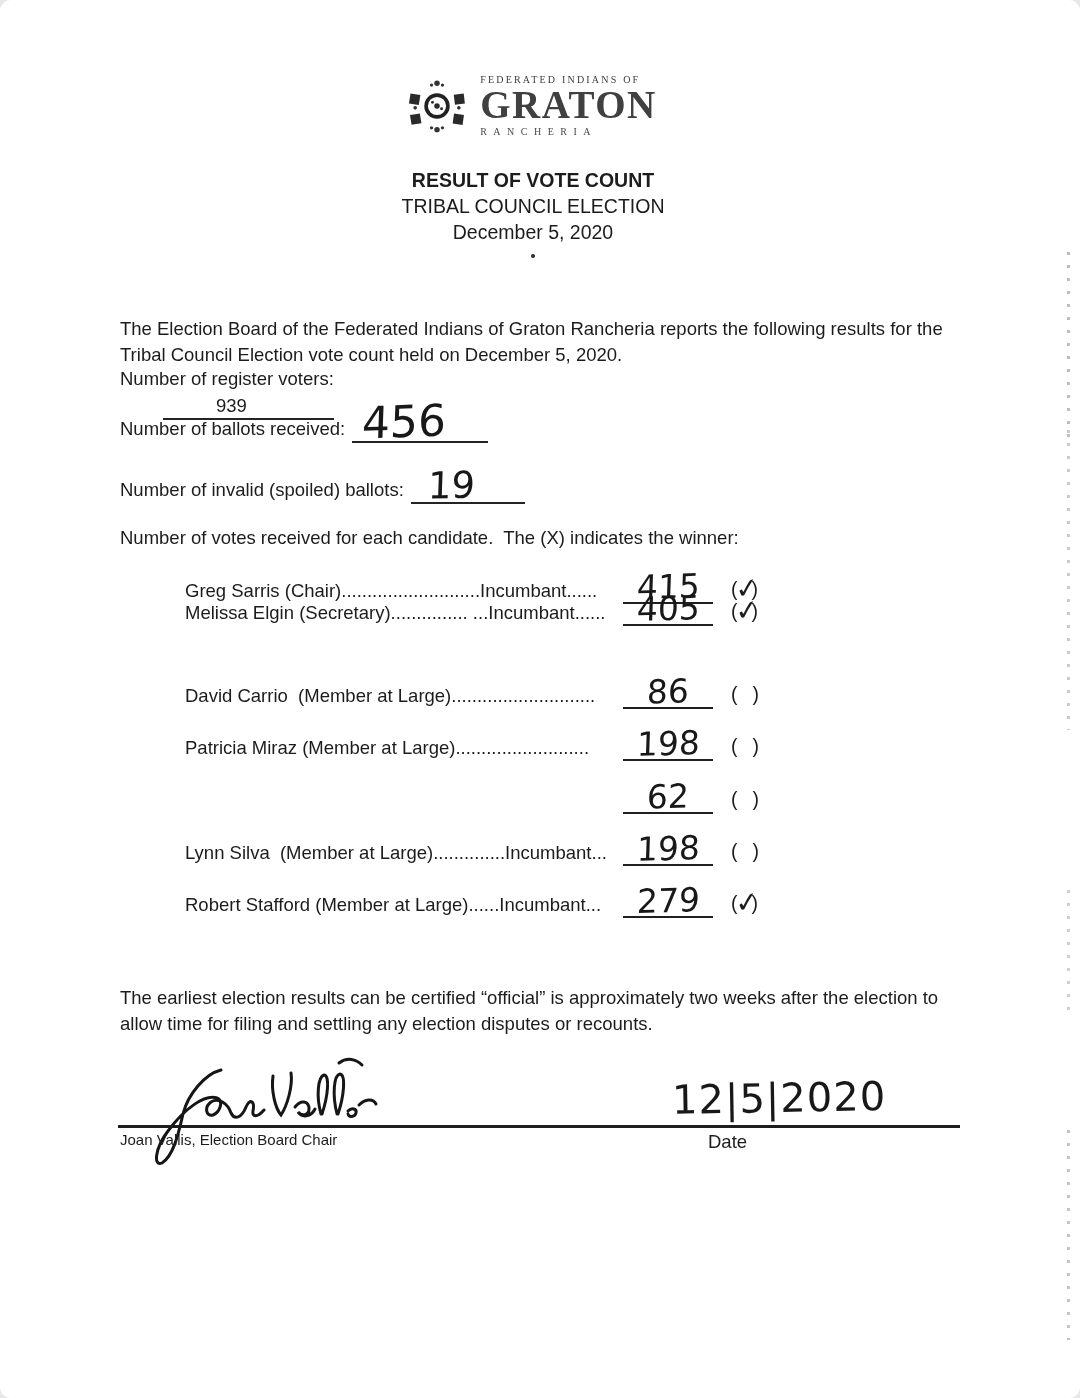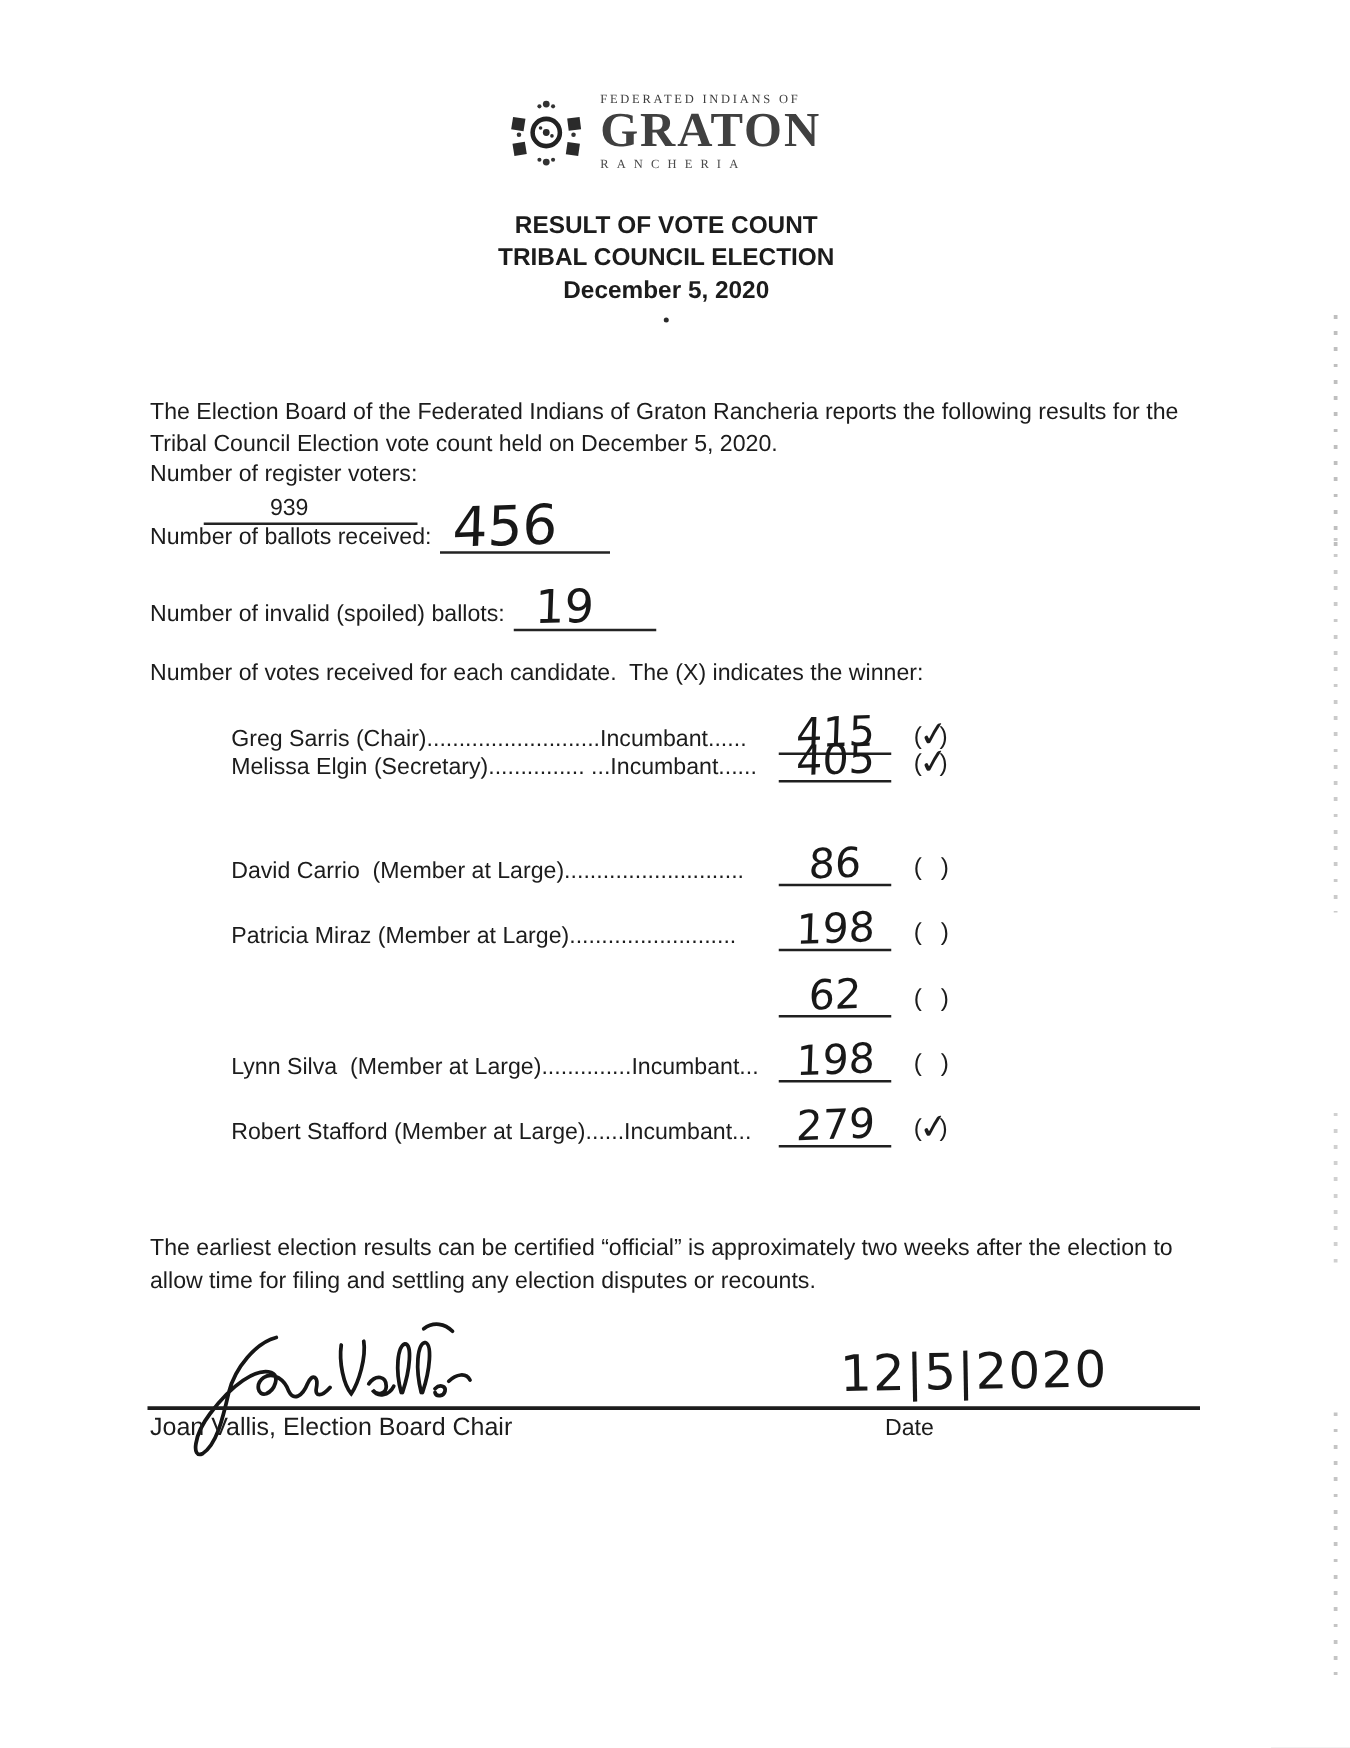--- a/index.html
+++ b/index.html
@@ -1,38 +1,38 @@
 <!DOCTYPE html>
 <html><head>
 <meta charset="utf-8">
 <style>
   html,body { margin:0; padding:0; background:#e8e8e8; }
   .page {
     position:relative; width:1080px; height:1398px; margin:0 auto;
     background:#ffffff; overflow:hidden;
-    font-family:"Liberation Sans", sans-serif; color:#1c1c1c;
+    font-family:"Liberation Sans", sans-serif; color:#1c1c1c;border-radius:11px;
   }
   .pre { white-space:pre-wrap; }
 
   
   .logo-row { position:absolute; top:74px; left:0; width:100%;
     display:flex; justify-content:center; align-items:center; gap:13px;
     transform:translateX(-8px); }
   .logo-text { display:flex; flex-direction:column; align-items:flex-start; }
   .logo-top { font-family:"Liberation Serif", serif; font-size:10px; letter-spacing:2.2px;
     color:#3c3c3c; filter:blur(0.5px); }
   .logo-name { font-family:"Liberation Serif", serif; font-weight:700; font-size:39px;
     line-height:40px; letter-spacing:1.5px; color:#404040; }
   .logo-bottom { font-family:"Liberation Serif", serif; font-size:10px; letter-spacing:6.5px;
     color:#4a4a4a; filter:blur(0.5px); margin-top:1px; }
 
   
   .title-block { position:absolute; top:167px; left:0; width:1066px; text-align:center; }
   .doc-title { font-size:19.5px; font-weight:700; line-height:26px; }
-  .doc-subtitle, .doc-date { font-size:19.5px; font-weight:700; line-height:26px; }
+  .doc-subtitle, .doc-date { font-size:19.5px; font-weight:400; line-height:26px; }
   .stray-dot { position:absolute; top:254px; left:531px; width:4px; height:4px;
     background:#2a2a2a; border-radius:50%; }
 
   
   .para { position:absolute; left:120px; font-size:18.5px; line-height:26.5px; }
   .intro { top:297px; width:830px; }
   .closing { top:966px; width:850px; }
 
   
   .field-row { position:absolute; left:120px; display:flex; align-items:flex-end; }
@@ -61,21 +61,21 @@
   .cand-mark .paren { letter-spacing:0; }
   .check { display:inline-block; }
   .check:empty { width:15px; }
   .check:not(:empty) { font-size:28px; line-height:18px; width:20px; margin:0 -3px;
     transform:rotate(-6deg) translateY(2px);
     font-family:"DejaVu Sans", sans-serif; }
 
   
   .sig-line { position:absolute; top:1125px; left:118px; width:842px; height:3px; background:#1d1d1d; }
   .sig-svg { position:absolute; top:1054px; left:143px; }
-  .sig-name { position:absolute; top:1131px; left:120px; font-size:20px;text-align:center; }
+  .sig-name { position:absolute; top:1131px; left:120px; font-size:15px;text-align:center; }
   .date-hand { position:absolute; top:1077px; left:672px; font-size:40px; line-height:42px;
     letter-spacing:1px; transform:rotate(-1deg); }
   .date-label { position:absolute; top:1131px; left:708px; font-size:18.5px; }
 
   
   .edge-marks { position:absolute; left:1067px; width:3px; opacity:.55;
     background:repeating-linear-gradient(to bottom, #8a8a8a 0 3px, transparent 3px 13px); }
   .em1 { top:252px; height:190px; }
   .em2 { top:430px; height:300px; opacity:.45; }
   .em3 { top:890px; height:120px; opacity:.4; }

